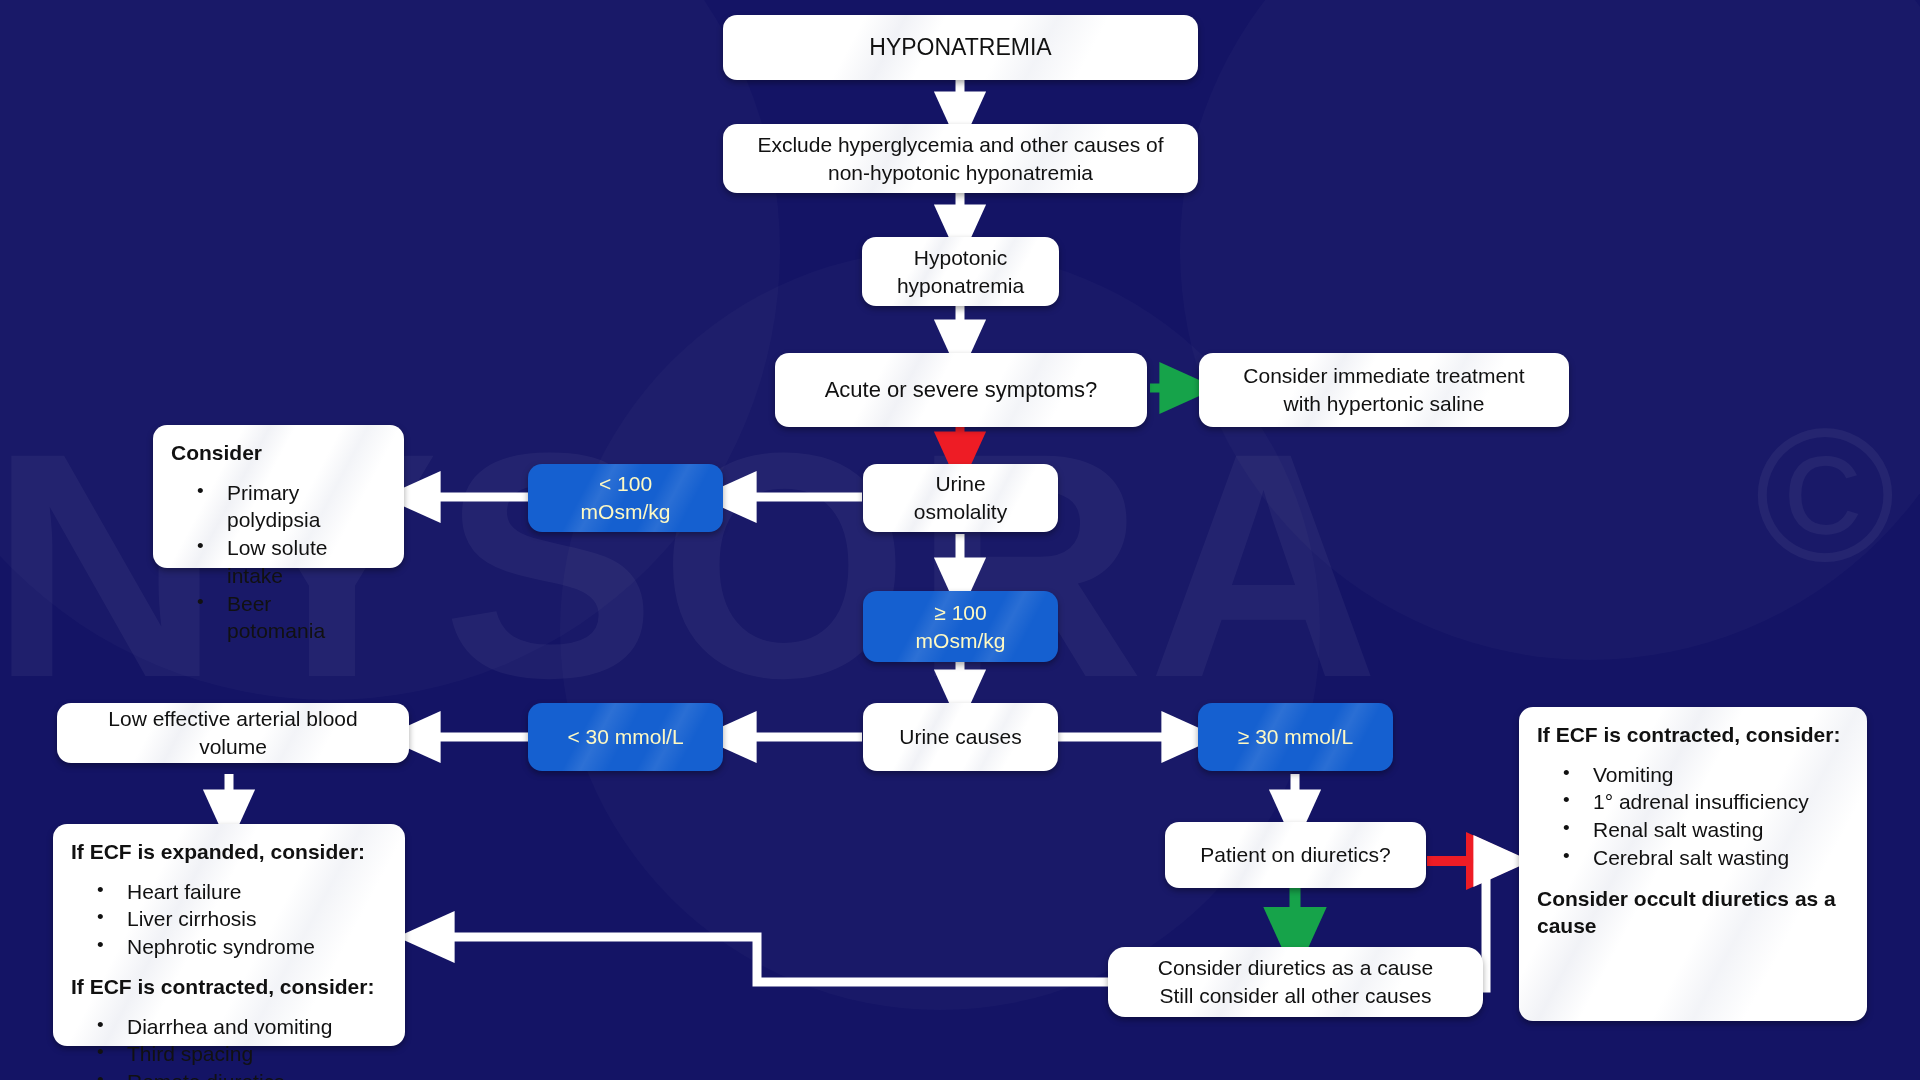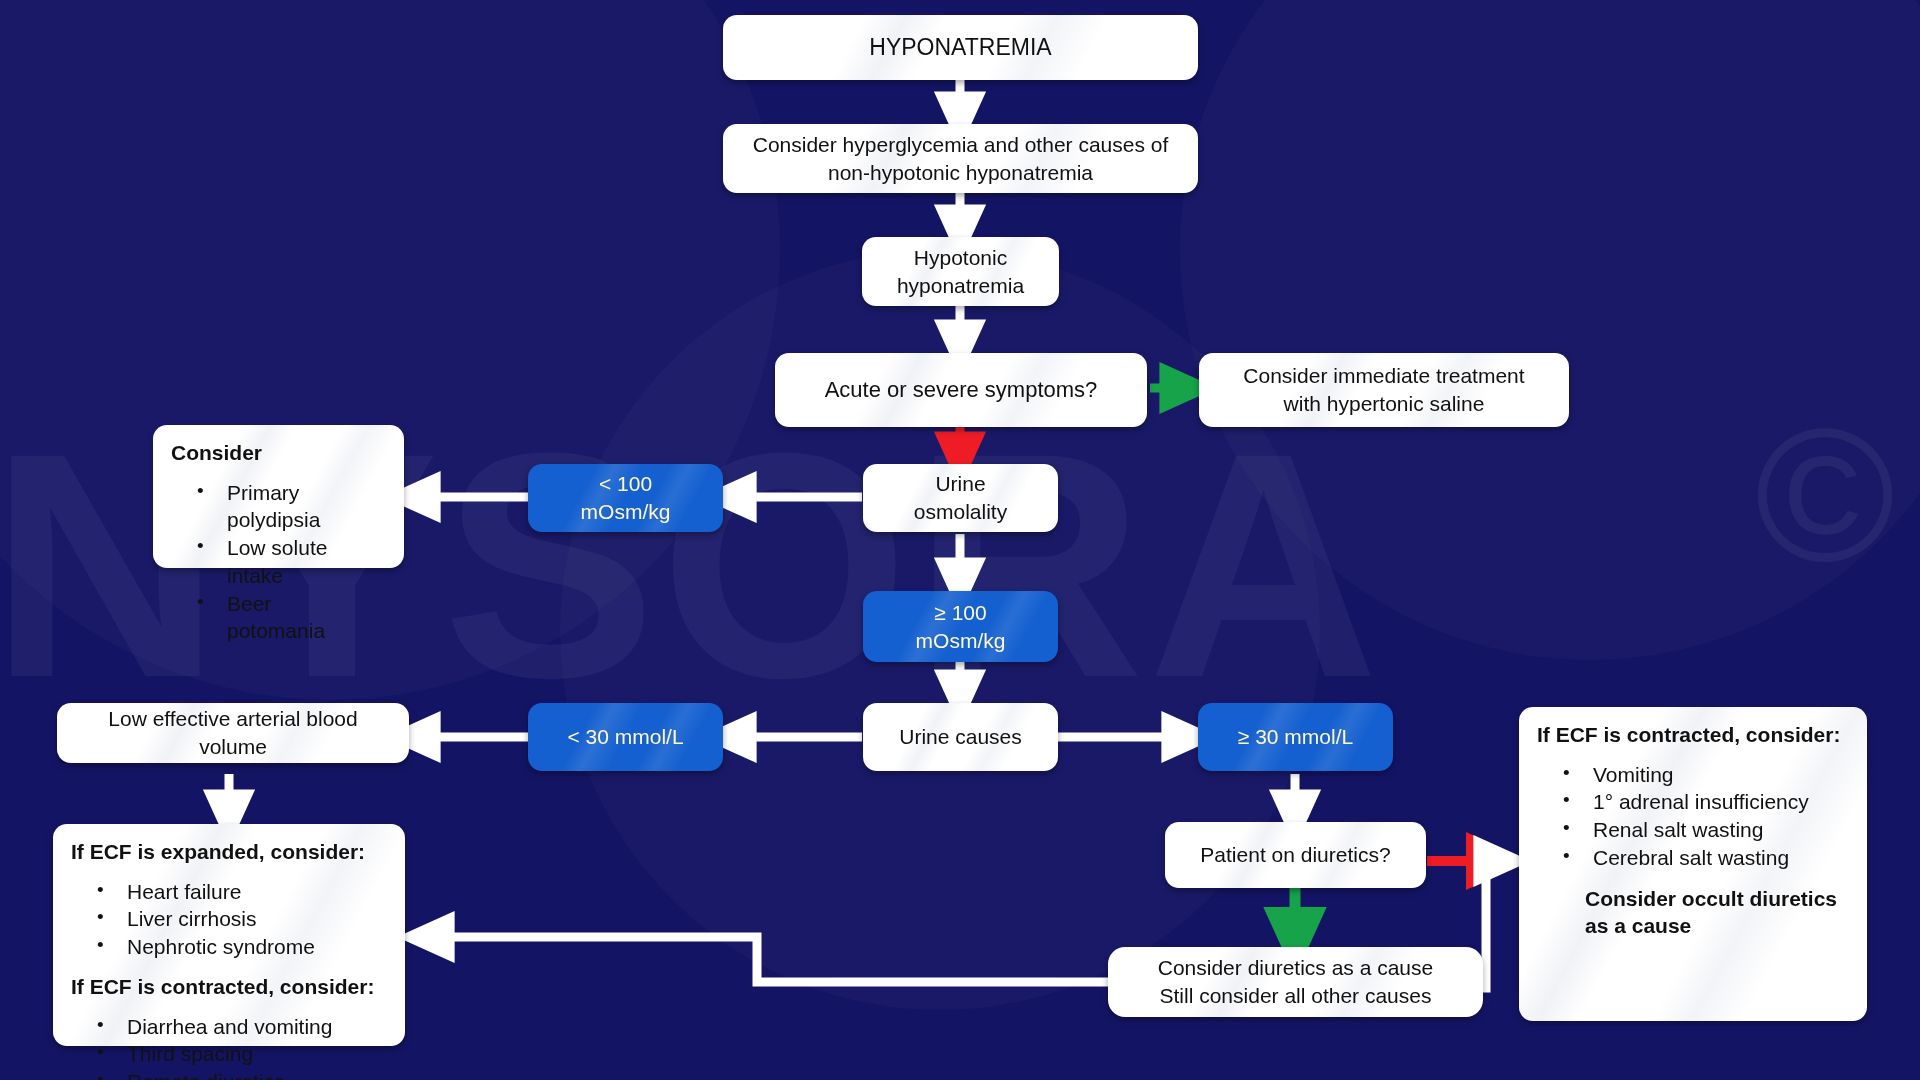--- a/index.html
+++ b/index.html
@@ -130,21 +130,21 @@
     <path d="M1440,988 L1486,988 L1486,861 L1504,861" stroke="#ffffff" stroke-width="9" fill="none" marker-end="url(#awhite)"></path>
 
     <path d="M1108,982 L757,982 L757,937 L424,937" stroke="#ffffff" stroke-width="9" fill="none" marker-end="url(#awhite)"></path>
   </svg>
 
   <div class="node white center" style="left:723px;top:15px;width:475px;height:65px;">
     <span class="ln txt" style="font-size:23px;">HYPONATREMIA</span>
   </div>
 
   <div class="node white center" style="left:723px;top:124px;width:475px;height:69px;">
-    <span class="ln txt" style="font-size:21px;line-height:1.32;">Consider hyperglycemia and other causes of</span>
+    <span class="ln txt" style="font-size:21px;line-height:1.32;">Exclude hyperglycemia and other causes of</span>
     <span class="ln txt" style="font-size:21px;line-height:1.32;">non-hypotonic hyponatremia</span>
   </div>
 
   <div class="node white center" style="left:862px;top:237px;width:197px;height:69px;">
     <span class="ln txt" style="font-size:21px;line-height:1.32;">Hypotonic</span>
     <span class="ln txt" style="font-size:21px;line-height:1.32;">hyponatremia</span>
   </div>
 
   <div class="node white center" style="left:775px;top:353px;width:372px;height:74px;">
     <span class="ln txt" style="font-size:22px;">Acute or severe symptoms?</span>
@@ -221,16 +221,16 @@
   </div>
 
   <div class="node white listcard" style="left:1519px;top:707px;width:348px;height:314px;">
     <div class="hd">If ECF is contracted, consider:</div>
     <ul>
       <li>Vomiting</li>
       <li>1° adrenal insufficiency</li>
       <li>Renal salt wasting</li>
       <li>Cerebral salt wasting</li>
     </ul>
-    <div class="hd" style="padding-top:1px;margin-left:48px;">Consider occult diuretics as a cause</div>
+    <div class="hd" style="padding-top:1px;">Consider occult diuretics as a cause</div>
   </div>
 
 </div>
 
 </body></html>

